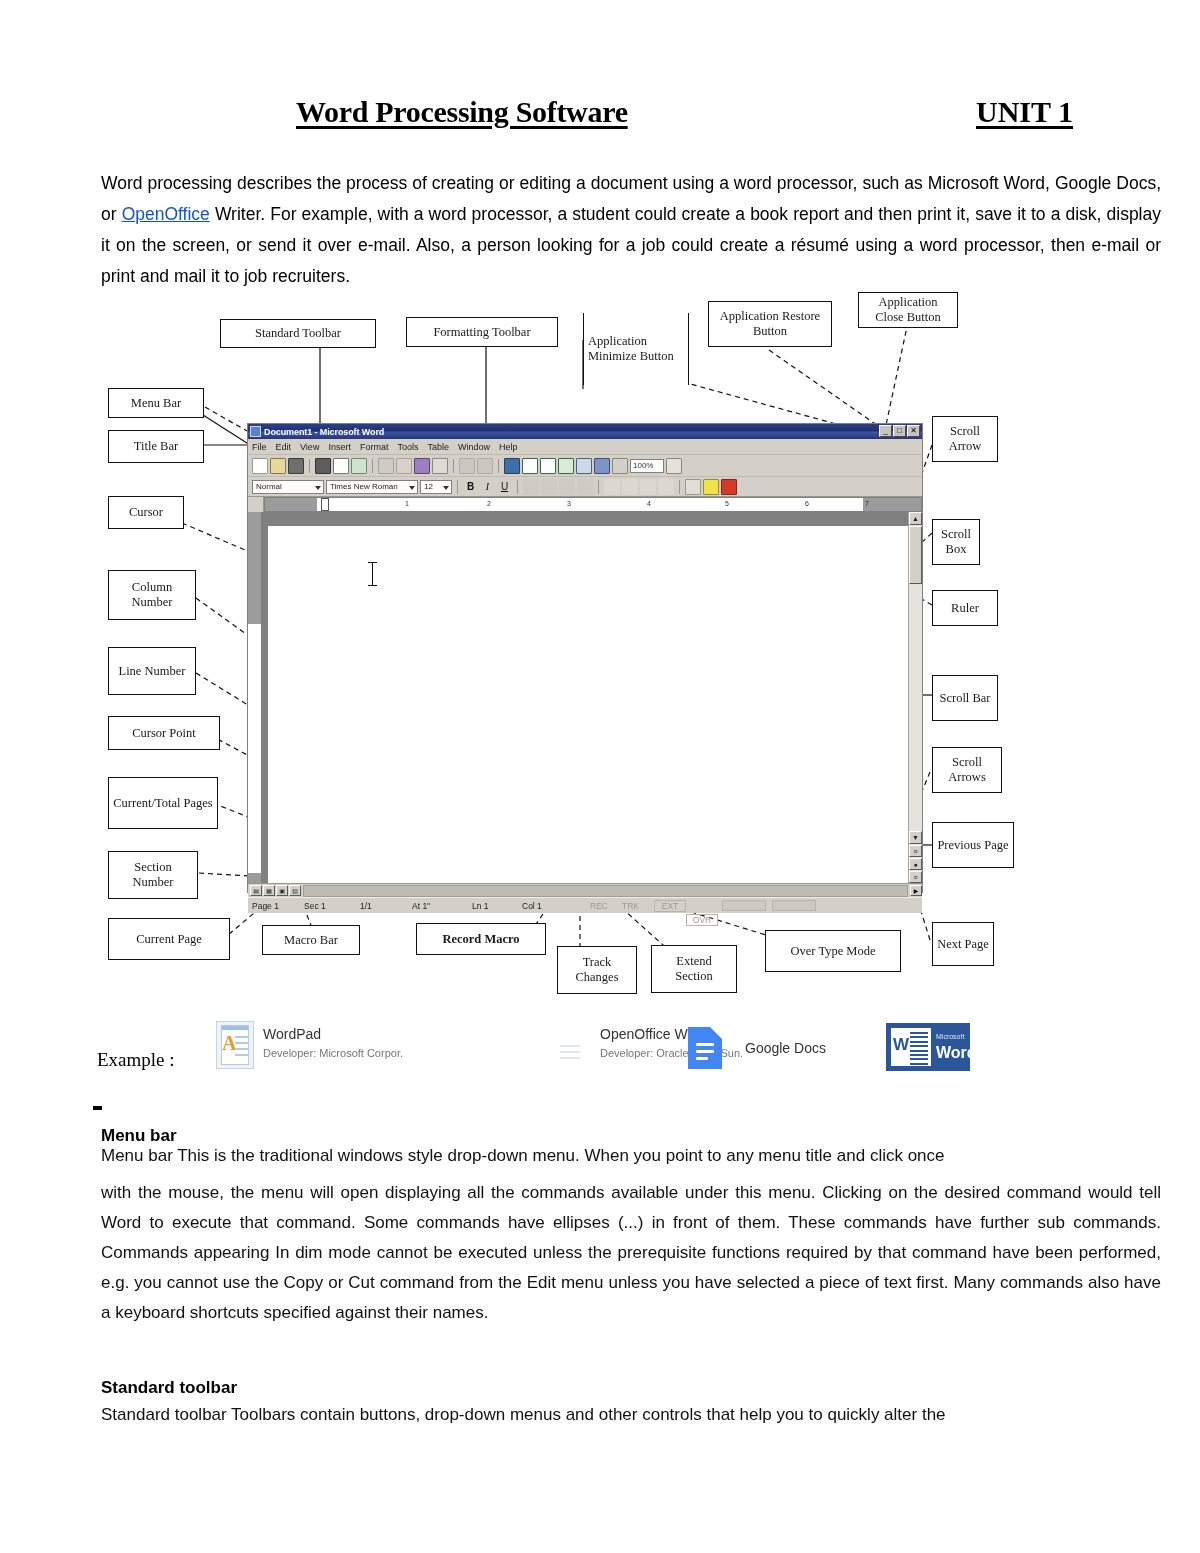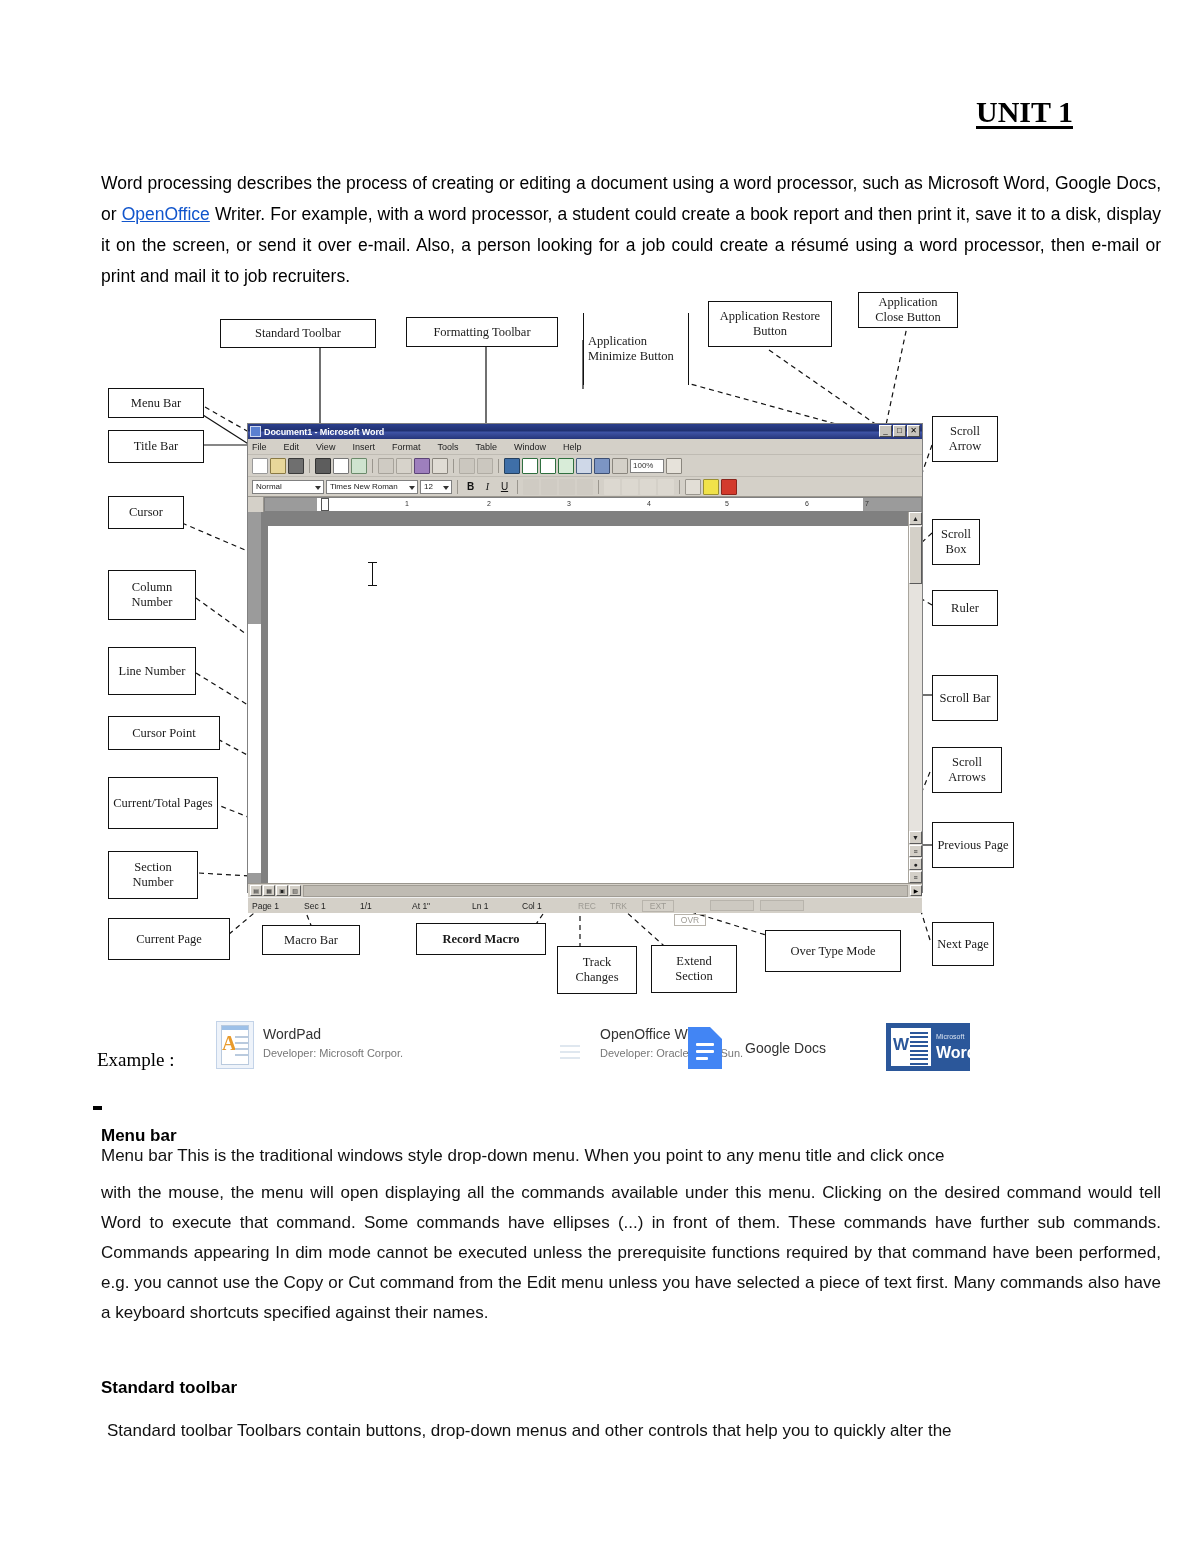--- a/index.html
+++ b/index.html
@@ -123,21 +123,21 @@
     border-bottom-color: #4a4a4a;
     display: flex; align-items: center; justify-content: center;
     font-size: 8px; line-height: 1; color: #000;
   }
   .w-menubar {
     height: 16px;
     background: #d4d0c8;
     display: flex;
     align-items: center;
     padding-left: 4px;
-    gap: 17px;
+    gap: 9px;
     border-bottom: 1px solid #bfbbb3;
   }
   .w-menu-item { font-size: 9px; color: #222; white-space: nowrap; }
   .w-toolbar {
     height: 22px;
     background: #d4d0c8;
     display: flex;
     align-items: center;
     padding-left: 4px;
     gap: 2px;
@@ -352,20 +352,21 @@
     line-height: 30px;
     text-align: justify;
     font-family: "Liberation Sans", sans-serif;
     color: #111;
   }
 </style>
 </head>
 <body>
 
 <div class="page-header">
+  <div class="doc-title">Word Processing Software</div>
   <div class="doc-unit">UNIT 1</div>
 </div>
 
 <div class="intro">
   <span>Word processing describes the process of creating or editing a document using a word processor, such as Microsoft Word, Google Docs, or </span><a class="lnk" href="#">OpenOffice</a><span> Writer. For example, with a word processor, a student could create a book report and then print it, save it to a disk, display it on the screen, or send it over e-mail. Also, a person looking for a job could create a résumé using a word processor, then e-mail or print and mail it to job recruiters.</span>
 </div>
 
 <div class="diagram">
 
   <svg class="leaders" viewBox="0 0 1200 715">
@@ -579,21 +580,21 @@
       <span class="h-right">▶</span>
     </div>
 
     <div class="w-statusbar">
       <span class="sb-item" style="width:52px;">Page 1</span>
       <span class="sb-item" style="width:56px;">Sec 1</span>
       <span class="sb-item" style="width:52px;">1/1</span>
       <span class="sb-item" style="width:60px;">At 1"</span>
       <span class="sb-item" style="width:50px;">Ln 1</span>
       <span class="sb-item" style="width:56px;">Col 1</span>
-      <span class="sb-dim" style="width:32px;">REC</span>
+      <span class="sb-dim" style="width:32px;margin-left:12px;">REC</span>
       <span class="sb-dim" style="width:32px;">TRK</span>
       <span class="sb-dim" style="width:32px;border:1px solid #b8b4ac;text-align:center;">EXT</span>
       <span class="sb-dim" style="width:32px;border:1px solid #b8b4ac;text-align:center;margin-top:28px;">OVR</span>
       <span class="sb-cell" style="width:44px;margin-left:4px;"></span>
       <span class="sb-cell" style="width:44px;margin-left:6px;"></span>
     </div>
 
   </div>
 </div>
 
@@ -659,13 +660,13 @@
   </div>
 </div>
 
 <div class="dash-mark"></div>
 
 <div class="sec-heading" style="left:101px; top:1126px;">Menu bar</div>
 <div class="body-para" style="left:101px; top:1142px; width:1060px; line-height:28px;">Menu bar This is the traditional windows style drop-down menu.  When you point to any menu title and click once</div>
 <div class="body-para" style="left:101px; top:1178px; width:1060px;">with the mouse, the menu will open displaying all the commands available under this menu. Clicking on the desired command would tell Word to execute that command. Some commands have ellipses (...) in front of them. These commands have further sub commands. Commands appearing In dim mode cannot be executed unless the prerequisite functions required by that command have been performed, e.g. you cannot use the Copy or Cut command from the Edit menu unless you have selected a piece of text first. Many commands also have a keyboard shortcuts specified against their names.</div>
 
 <div class="sec-heading" style="left:101px; top:1378px;">Standard toolbar</div>
-<div class="body-para" style="left:107px; top:1400px; width:1060px;margin-top:16px;">Standard toolbar Toolbars contain buttons, drop-down menus and other controls that help you to quickly alter the</div>
+<div class="body-para" style="left:101px; top:1400px; width:1060px;">Standard toolbar Toolbars contain buttons, drop-down menus and other controls that help you to quickly alter the</div>
 
 </body></html>

